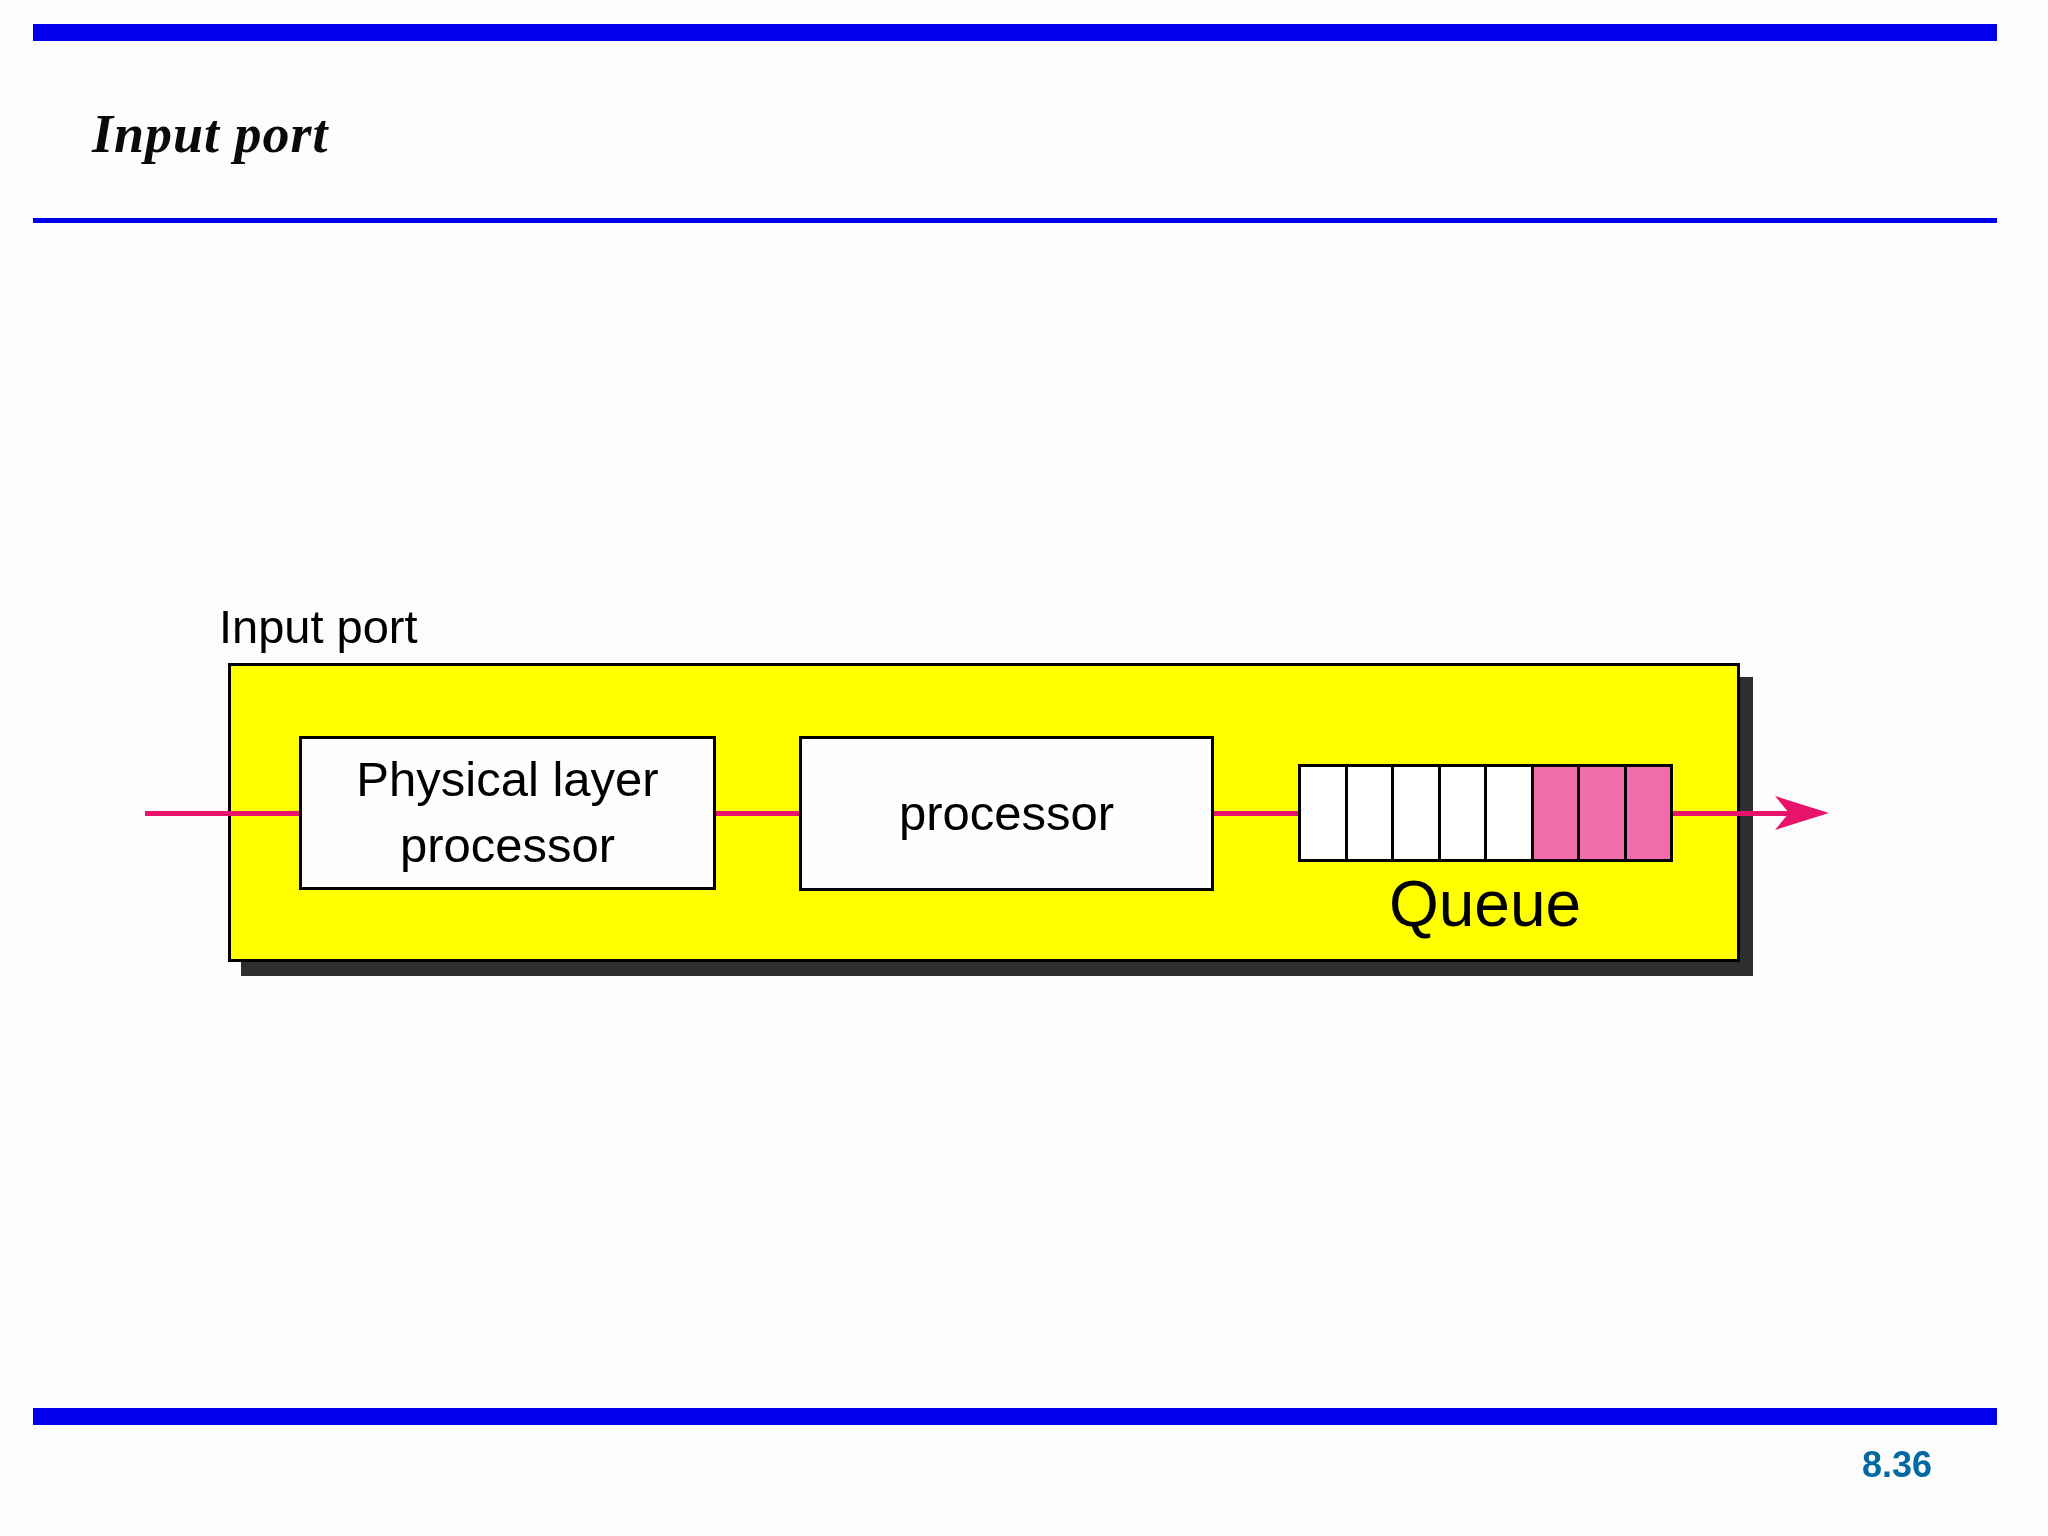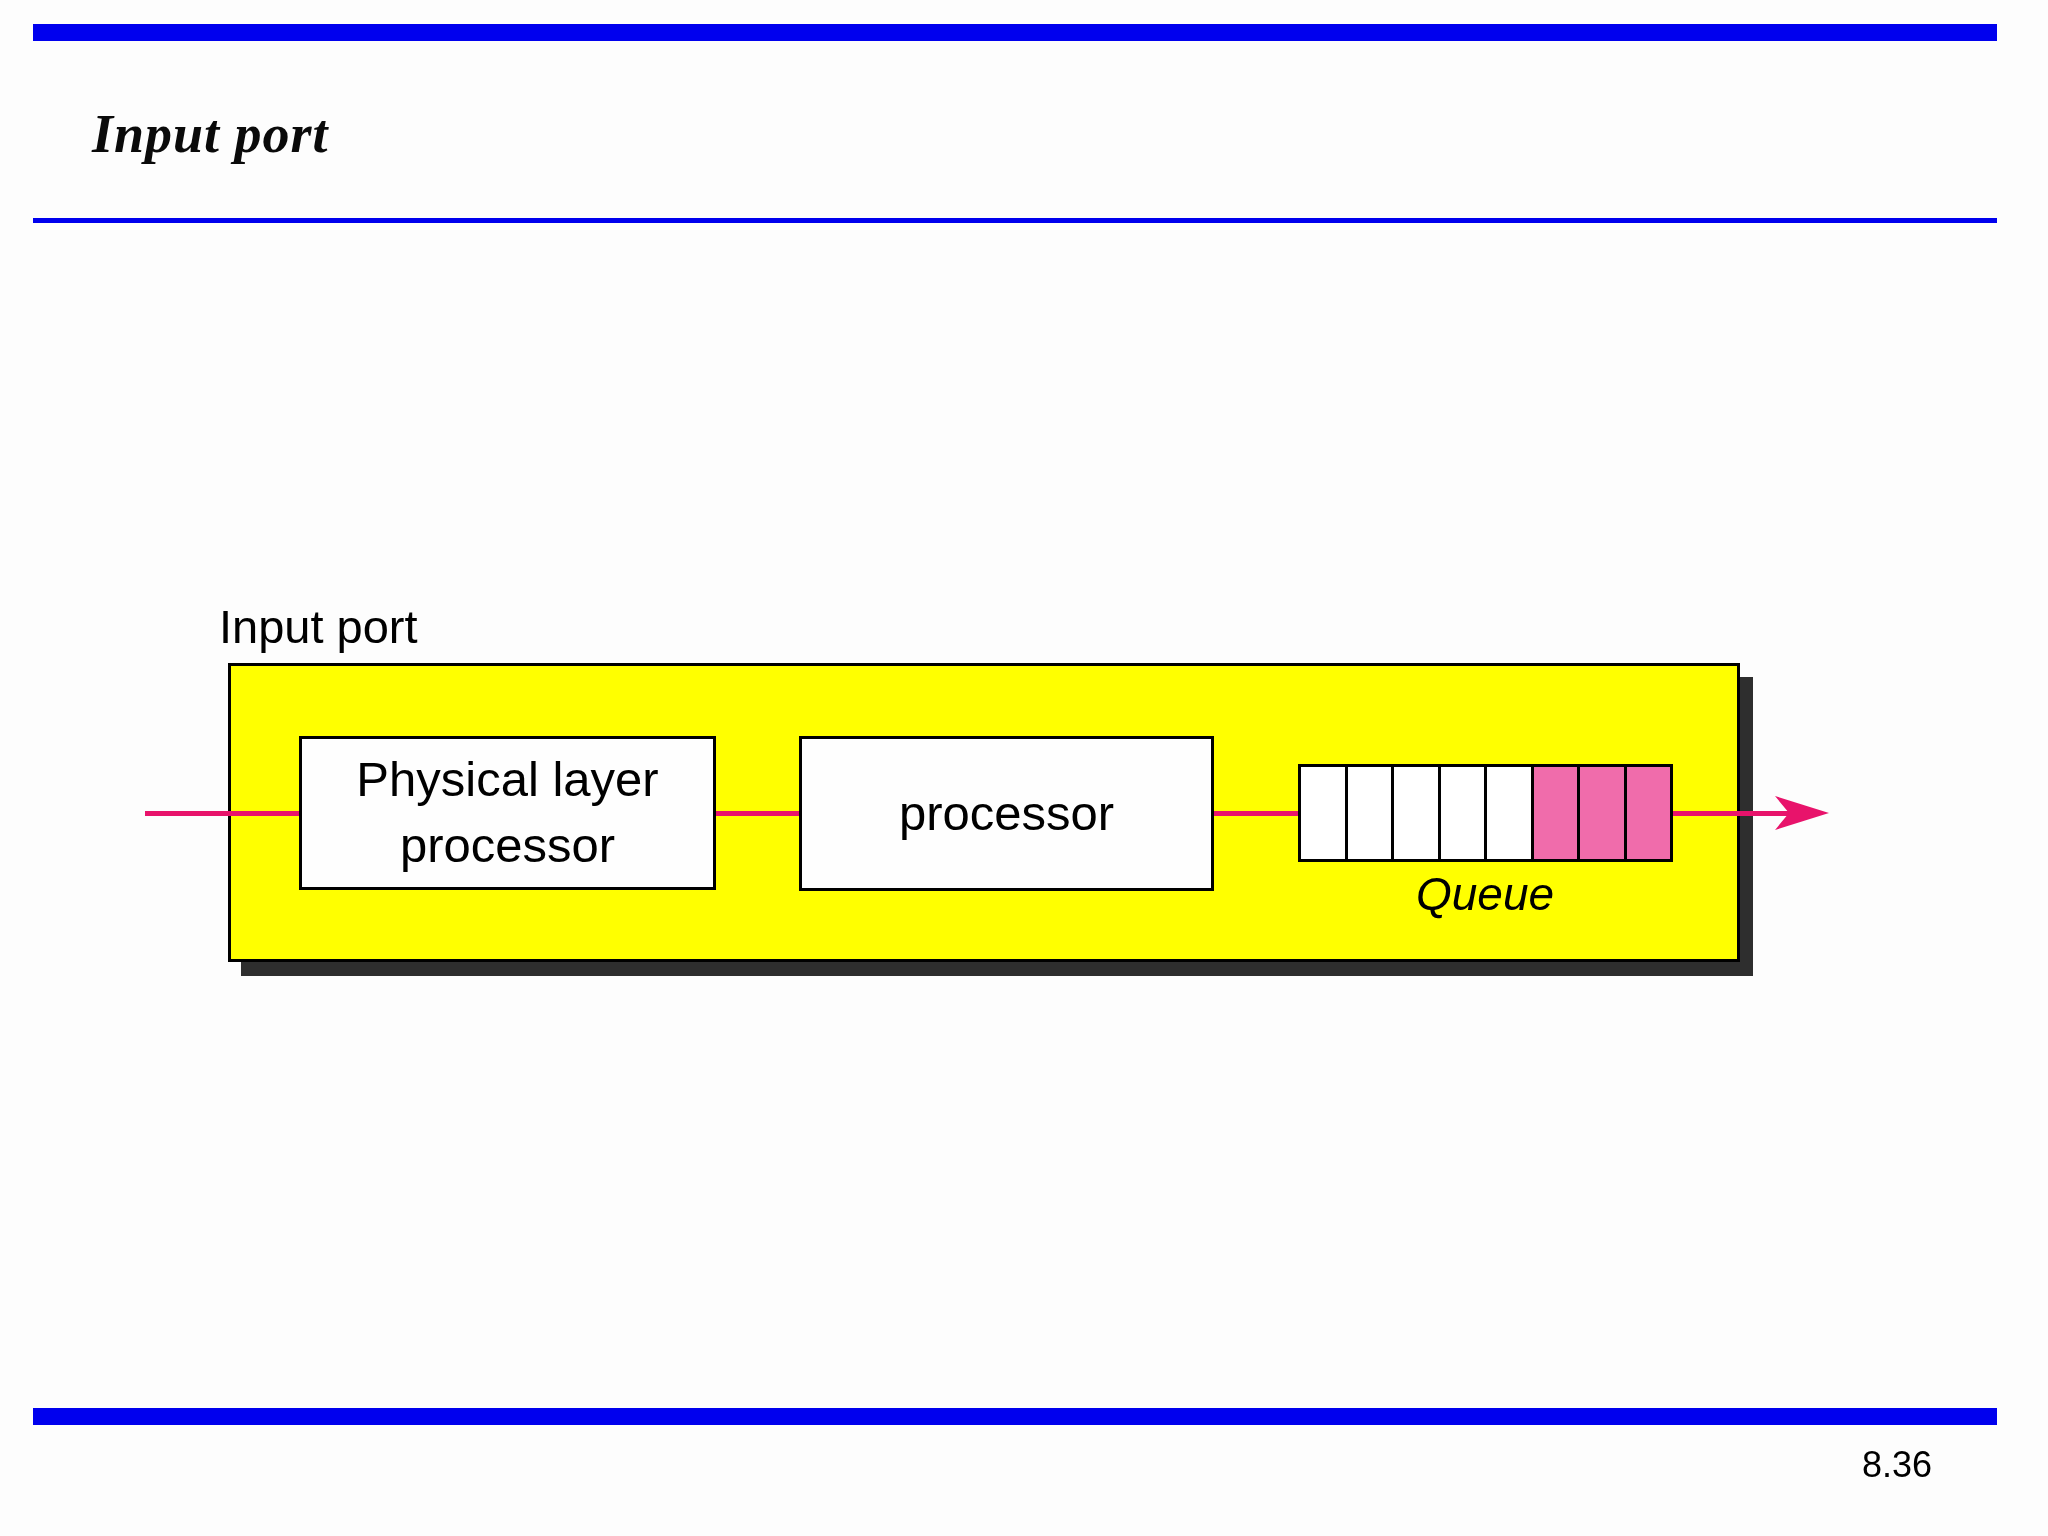--- a/index.html
+++ b/index.html
@@ -17,21 +17,21 @@
   .title{
     left:92px;top:103px;
     font-family:"Liberation Serif", serif;
     font-style:italic;font-weight:bold;
     font-size:54px;color:#0a0a0a;letter-spacing:1px;
   }
   .title-rule{left:33px;top:218px;width:1964px;height:5px;background:#0000ee;}
   .bottom-bar{left:33px;top:1408px;width:1964px;height:17px;background:#0000ee;}
   .page-number{
     left:1790px;top:1444px;width:142px;
-    text-align:right;font-weight:normal;font-size:36px;color:#000000;
+    text-align:right;font-weight:bold;font-size:36px;color:#0369a1;
   }
 
   
   .diagram-label{left:219px;top:599px;font-size:47px;color:#000;}
   .outer-box{
     left:228px;top:663px;width:1512px;height:299px;
     background:#ffff00;border:3px solid #000;box-sizing:border-box;
     box-shadow:13px 14px 0 #2e2e2e;
     z-index:1;
   }
@@ -52,21 +52,21 @@
 
   .queue{
     left:1298px;top:764px;width:375px;height:98px;
     border:3px solid #000;box-sizing:border-box;
     display:flex;z-index:3;background:#fff;
   }
   .qcell{flex:1;background:#fff;}
   .qcell + .qcell{border-left:3px solid #000;}
   .queue-label{
     left:1338px;top:867px;width:294px;text-align:center;
-    font-size:46px;color:#000;z-index:3;font-style:italic;
+    font-size:64px;color:#000;z-index:3;
   }
 </style>
 </head>
 <body>
 
 <div class="abs top-bar"></div>
 <div class="abs title">Input port</div>
 <div class="abs title-rule"></div>
 
 <div class="abs diagram-label">Input port</div>

